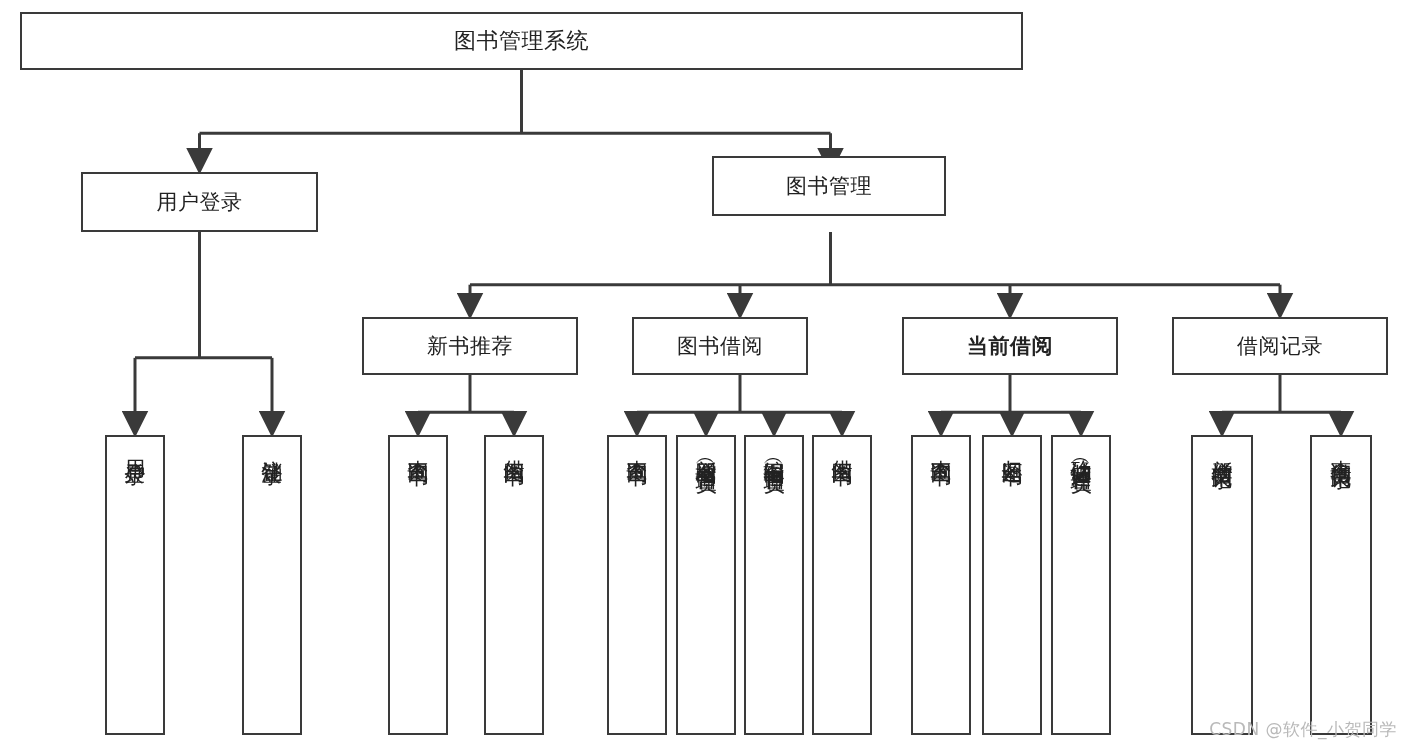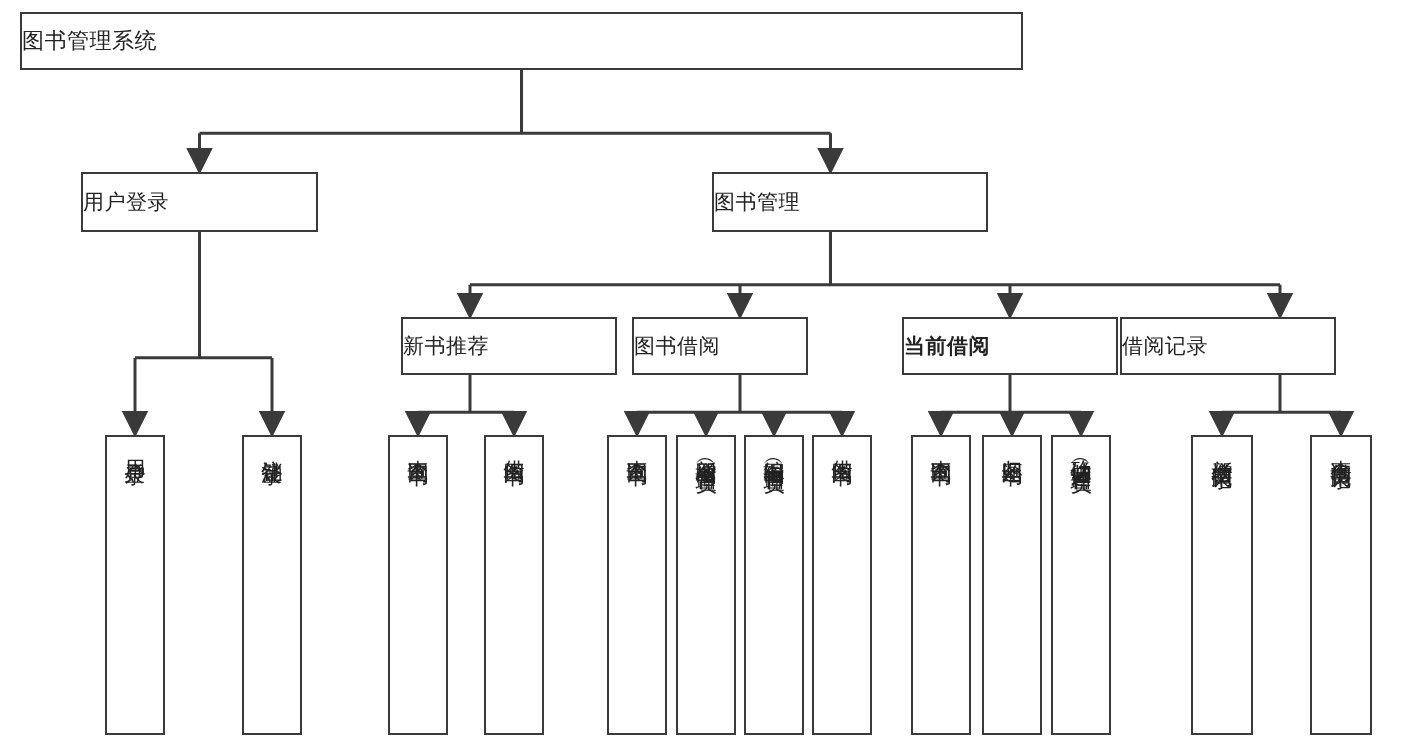--- a/index.html
+++ b/index.html
@@ -26,20 +26,21 @@
     height: 747px;
     pointer-events: none;
   }
   .node {
     position: absolute;
     box-sizing: border-box;
     border: 2.5px solid #3a3a3a;
     background: #ffffff;
     display: flex;
     align-items: center;
+    justify-content: center;
     color: #222222;
   }
   .node .label {
     display: block;
     text-align: center;
     line-height: 1.0;
     white-space: nowrap;
   }
   
   .node.horiz .label {
@@ -121,33 +122,33 @@
       </g>
   </svg>
 
   <div id="node-layer">
       <div class="node horiz root" style="left: 20px; top: 12px; width: 1003px; height: 58px;">
         <span class="label">图书管理系统</span>
       </div>
       <div class="node horiz" style="left: 81px; top: 172px; width: 237px; height: 60px;">
         <span class="label">用户登录</span>
       </div>
-      <div class="node horiz" style="left: 712px; top: 172px; width: 276px; height: 60px;">
+      <div class="node horiz" style="left: 712px; top: 156px; width: 234px; height: 60px;">
         <span class="label">图书管理</span>
       </div>
-      <div class="node horiz" style="left: 362px; top: 317px; width: 216px; height: 58px; margin-left: 39px;">
+      <div class="node horiz" style="left: 362px; top: 317px; width: 216px; height: 58px;">
         <span class="label">新书推荐</span>
       </div>
       <div class="node horiz" style="left: 632px; top: 317px; width: 176px; height: 58px;">
         <span class="label">图书借阅</span>
       </div>
       <div class="node horiz" style="left: 902px; top: 317px; width: 216px; height: 58px; font-weight: bold;">
         <span class="label">当前借阅</span>
       </div>
-      <div class="node horiz" style="left: 1120px; top: 317px; width: 216px; height: 58px;">
+      <div class="node horiz" style="left: 1172px; top: 317px; width: 216px; height: 58px;">
         <span class="label">借阅记录</span>
       </div>
       <div class="node vert" style="left: 105px; top: 435px; width: 60px; height: 300px;">
         <span class="label">用户登录</span>
       </div>
       <div class="node vert" style="left: 242px; top: 435px; width: 60px; height: 300px;">
         <span class="label">注销登录</span>
       </div>
       <div class="node vert" style="left: 388px; top: 435px; width: 60px; height: 300px;">
         <span class="label">查询图书</span>
@@ -177,13 +178,14 @@
         <span class="label">确认归还（管理员）</span>
       </div>
       <div class="node vert" style="left: 1191px; top: 435px; width: 62px; height: 300px;">
         <span class="label">新增借阅记录</span>
       </div>
       <div class="node vert" style="left: 1310px; top: 435px; width: 62px; height: 300px;">
         <span class="label">查询借阅记录</span>
       </div>
     </div>
 
+  <div class="watermark">CSDN @软件_小贺同学</div>
 </div>
 
 </body></html>

